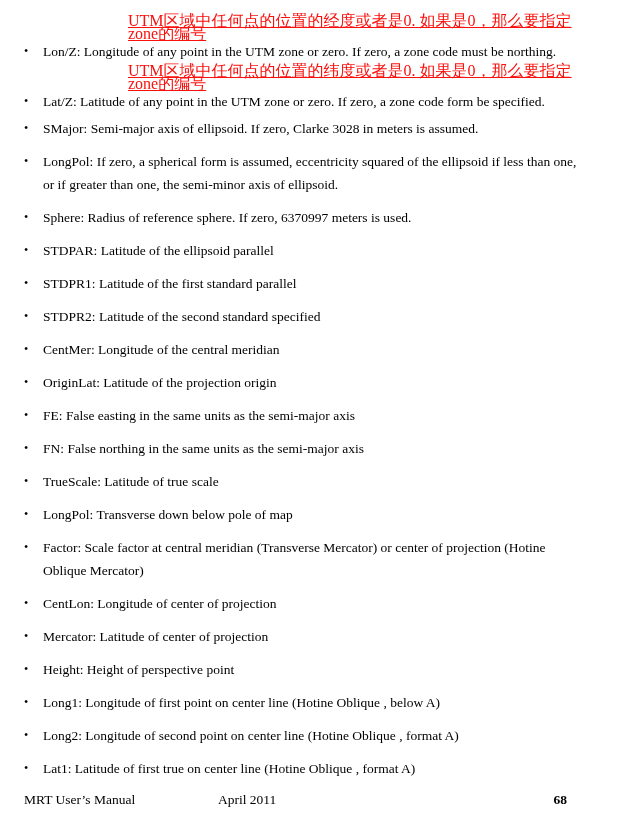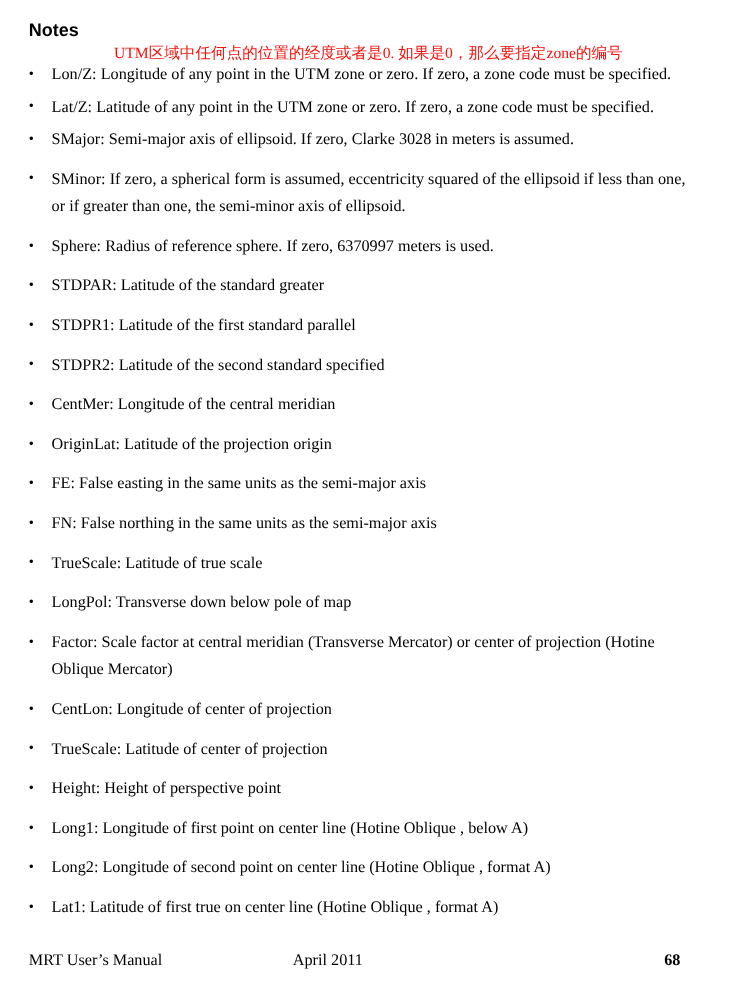--- a/index.html
+++ b/index.html
@@ -36,23 +36,24 @@
   .item {
     font-size: 13.5px;
     line-height: 23px;
     margin-bottom: 10px;
   }
   .item.has-ann {
     margin-bottom: 4px;
   }
   .annotation {
     color: #fb100c;
-    font-size: 13px;
+    font-size: 16px;
     line-height: 13px;
-    margin: -3px 0 0 71px;
+    margin: -3px 0 0 104px;
+    text-decoration: underline;
   }
   .row {
     display: flex;
   }
   .marker {
     flex: none;
     width: 19px;
     font-size: 12px;
   }
   .text {
@@ -61,74 +62,74 @@
   .footer {
     position: absolute;
     top: 791px;
     left: 0;
     width: 624px;
     height: 20px;
     font-size: 13.5px;
     line-height: 17px;
   }
   .footer .f-left  { position: absolute; left: 24px; }
-  .footer .f-center{ position: absolute; left: 244px; }
+  .footer .f-center{ position: absolute; left: 218px; }
   .footer .f-right { position: absolute; right: 57px; font-weight: bold; }
 </style>
 </head>
 <body>
 
 <div class="page">
-  <h1 class="doc-heading">Notes</h1>
 
   <ul class="notes-list">
   <li class="item has-ann">
     <div class="annotation">UTM区域中任何点的位置的经度或者是0. 如果是0，那么要指定zone的编号</div>
     <div class="row">
       <span class="marker">•</span>
-      <span class="text">Lon/Z: Longitude of any point in the UTM zone or zero. If zero, a zone code must be specified.</span>
+      <span class="text">Lon/Z: Longitude of any point in the UTM zone or zero. If zero, a zone code must be northing.</span>
     </div>
   </li>
 
   <li class="item has-ann">
-    <div class="row">
-      <span class="marker">•</span>
-      <span class="text">Lat/Z: Latitude of any point in the UTM zone or zero. If zero, a zone code must be specified.</span>
+    <div class="annotation">UTM区域中任何点的位置的纬度或者是0. 如果是0，那么要指定zone的编号</div>
+    <div class="row">
+      <span class="marker">•</span>
+      <span class="text">Lat/Z: Latitude of any point in the UTM zone or zero. If zero, a zone code form be specified.</span>
     </div>
   </li>
 
   <li class="item">
 
     <div class="row">
       <span class="marker">•</span>
       <span class="text">SMajor: Semi-major axis of ellipsoid. If zero, Clarke 3028 in meters is assumed.</span>
     </div>
   </li>
 
   <li class="item">
 
     <div class="row">
       <span class="marker">•</span>
-      <span class="text">SMinor: If zero, a spherical form is assumed, eccentricity squared of the ellipsoid if less than one, or if greater than one, the semi-minor axis of ellipsoid.</span>
+      <span class="text">LongPol: If zero, a spherical form is assumed, eccentricity squared of the ellipsoid if less than one, or if greater than one, the semi-minor axis of ellipsoid.</span>
     </div>
   </li>
 
   <li class="item">
 
     <div class="row">
       <span class="marker">•</span>
       <span class="text">Sphere: Radius of reference sphere. If zero, 6370997 meters is used.</span>
     </div>
   </li>
 
   <li class="item">
 
     <div class="row">
       <span class="marker">•</span>
-      <span class="text">STDPAR: Latitude of the standard greater</span>
+      <span class="text">STDPAR: Latitude of the ellipsoid parallel</span>
     </div>
   </li>
 
   <li class="item">
 
     <div class="row">
       <span class="marker">•</span>
       <span class="text">STDPR1: Latitude of the first standard parallel</span>
     </div>
   </li>
@@ -202,21 +203,21 @@
     <div class="row">
       <span class="marker">•</span>
       <span class="text">CentLon: Longitude of center of projection</span>
     </div>
   </li>
 
   <li class="item">
 
     <div class="row">
       <span class="marker">•</span>
-      <span class="text">TrueScale: Latitude of center of projection</span>
+      <span class="text">Mercator: Latitude of center of projection</span>
     </div>
   </li>
 
   <li class="item">
 
     <div class="row">
       <span class="marker">•</span>
       <span class="text">Height: Height of perspective point</span>
     </div>
   </li>

